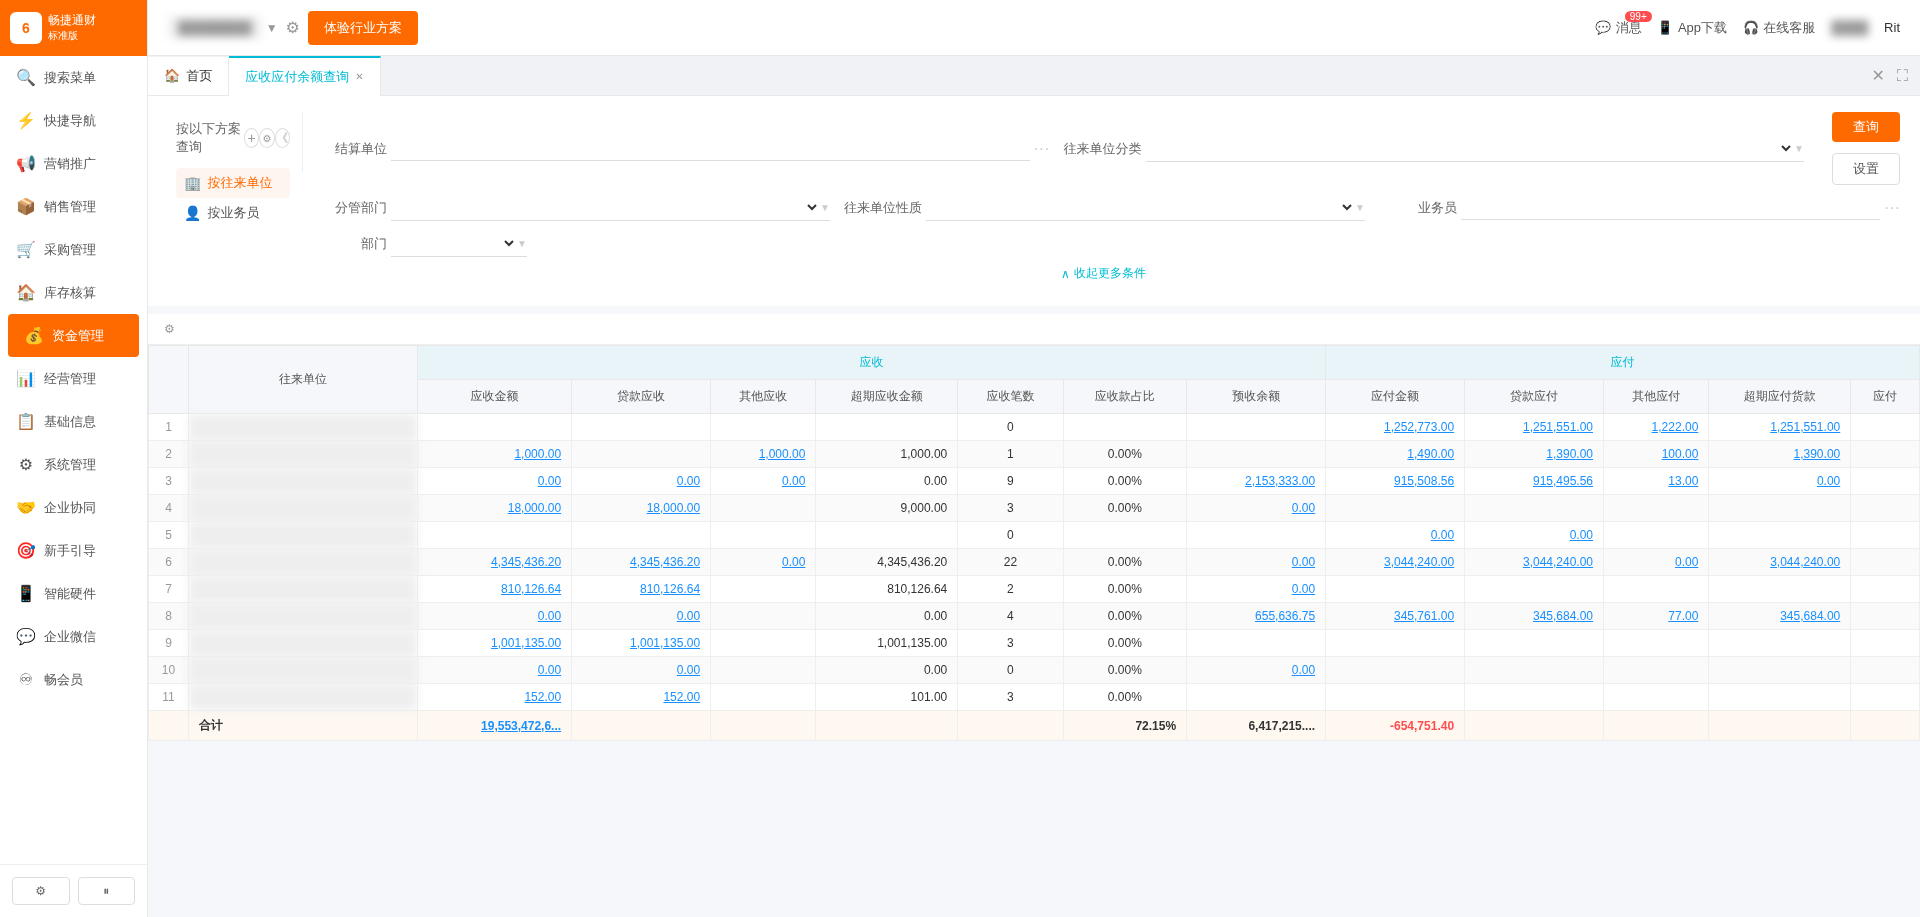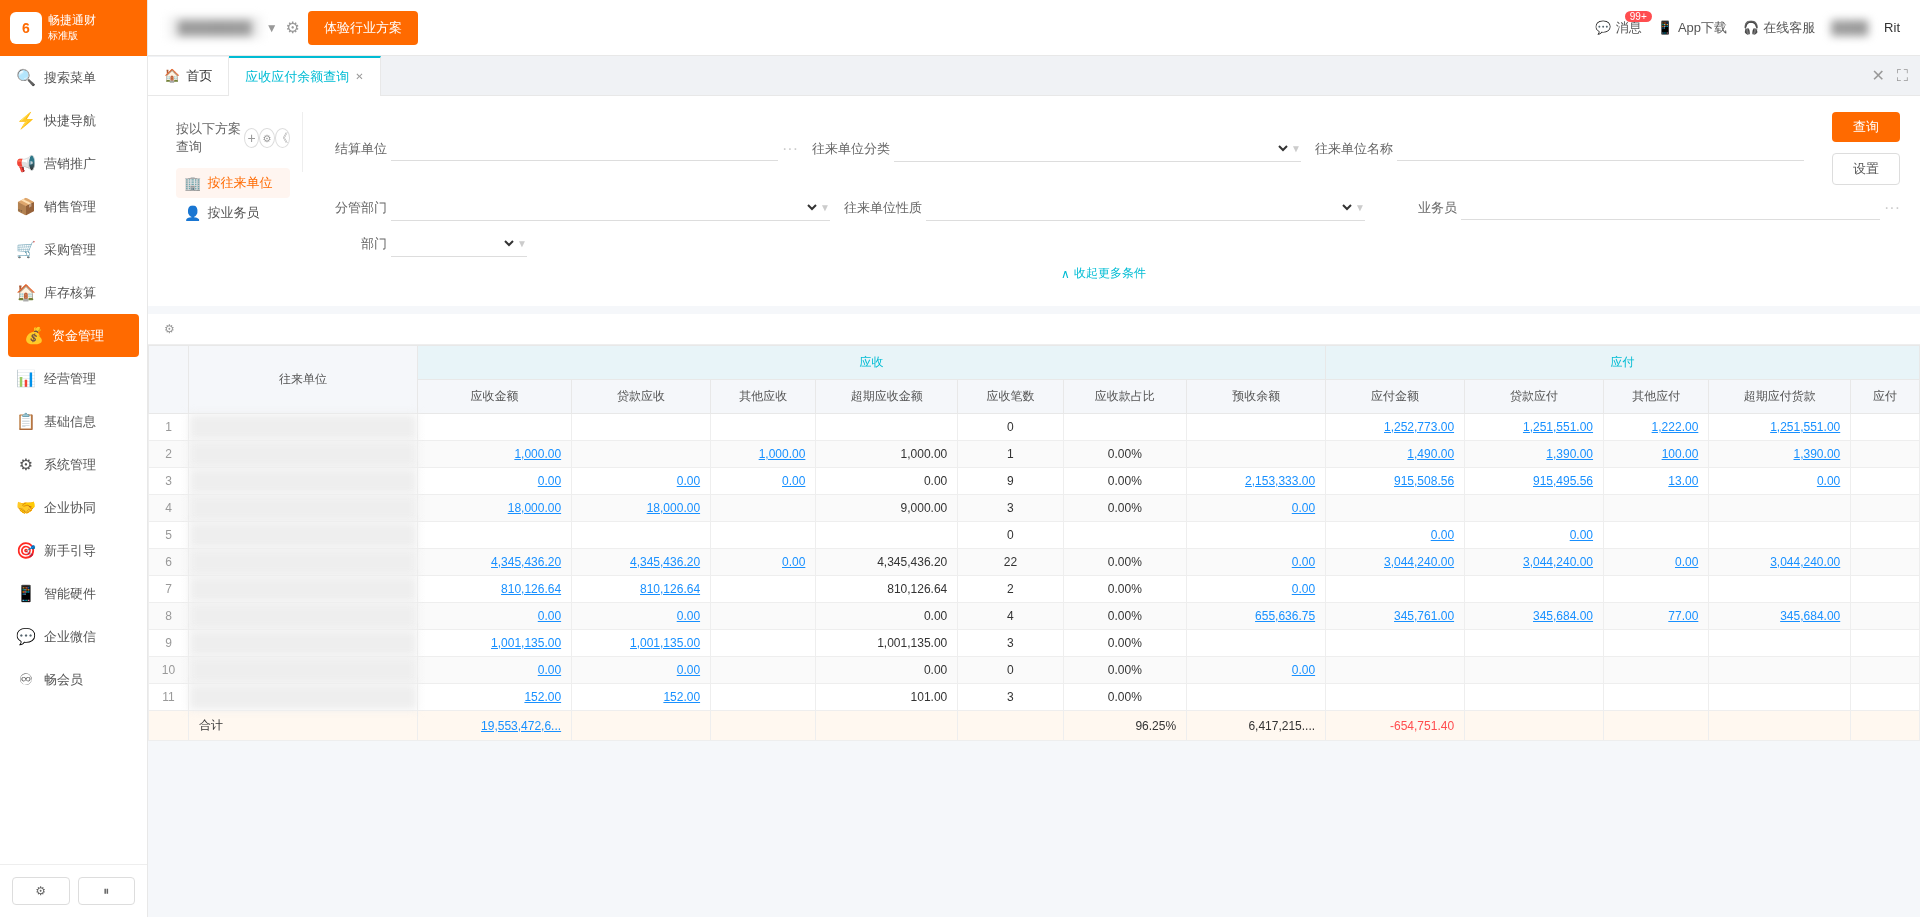--- a/index.html
+++ b/index.html
@@ -79,21 +79,21 @@
     .table-gear { color: #999; cursor: pointer; }
     table { width: 100%; border-collapse: collapse; font-size: 12px; }
     thead tr { background: #f5f7fa; }
     th { padding: 8px 10px; text-align: center; color: #555; font-weight: 500; border: 1px solid #e8e8e8; white-space: nowrap; }
     th.col-group { background: #e8f4f8; color: #00bcd4; }
     td { padding: 6px 10px; text-align: right; border: 1px solid #eee; color: #333; white-space: nowrap; }
     td.text-left { text-align: left; }
     td.text-center { text-align: center; }
     td a, td .link { color: #1890ff; text-decoration: underline; cursor: pointer; }
     tbody tr:nth-child(even) { background: #fafafa; }
-    .total-row { background: #fff8f0; font-weight: 400; padding-left: 24px; }
+    .total-row { background: #fff8f0; font-weight: 700; padding-left: 24px; }
     .total-row td { border-top: 1px solid #e8d5c0; }
 
     .filter-divider { width: 1px; background: #eee; margin: 0 4px; height: 60px; }
 
     .select-wrapper { display: flex; align-items: center; border-bottom: 1px solid #ddd; flex: 1; }
     .select-wrapper select { border: none; outline: none; background: transparent; font-size: 13px; flex: 1; padding: 4px 4px; color: #333; }
     .chevron { color: #ccc; font-size: 10px; }
 
     
     .blurred { filter: blur(4px); user-select: none; }
@@ -261,24 +261,20 @@
                 <span class="filter-field-label">结算单位</span>
                 <input class="filter-input" type="text" value="" style="">
                 <span class="filter-dots">···</span>
               </div>
               <div class="filter-field">
                 <span class="filter-field-label">往来单位分类</span>
                 <div class="select-wrapper">
                   <select></select>
                   <span class="chevron">▼</span>
                 </div>
-              </div>
-              <div class="filter-field">
-                <span class="filter-field-label">往来单位名称</span>
-                <input class="filter-input" type="text" value="" style="">
               </div>
               <div class="query-buttons">
                 <button class="btn-query">查询</button>
                 <button class="btn-setting">设置</button>
               </div>
             </div>
 
             <div class="filter-row">
               <div class="filter-field">
                 <span class="filter-field-label">分管部门</span>
@@ -527,21 +523,21 @@
             </tbody>
           <tfoot>
             <tr class="total-row">
               <td class="text-center"></td>
               <td class="text-left">合计</td>
               <td><span class="link">19,553,472,6...</span></td>
               <td></td>
               <td></td>
               <td></td>
               <td></td>
-              <td>96.25%</td>
+              <td>72.15%</td>
               <td>6,417,215....</td>
               <td style="color:#ff4d4f;">-654,751.40</td>
               <td></td>
               <td></td>
               <td></td>
               <td></td>
             </tr>
           </tfoot>
         </table>
       </div>

